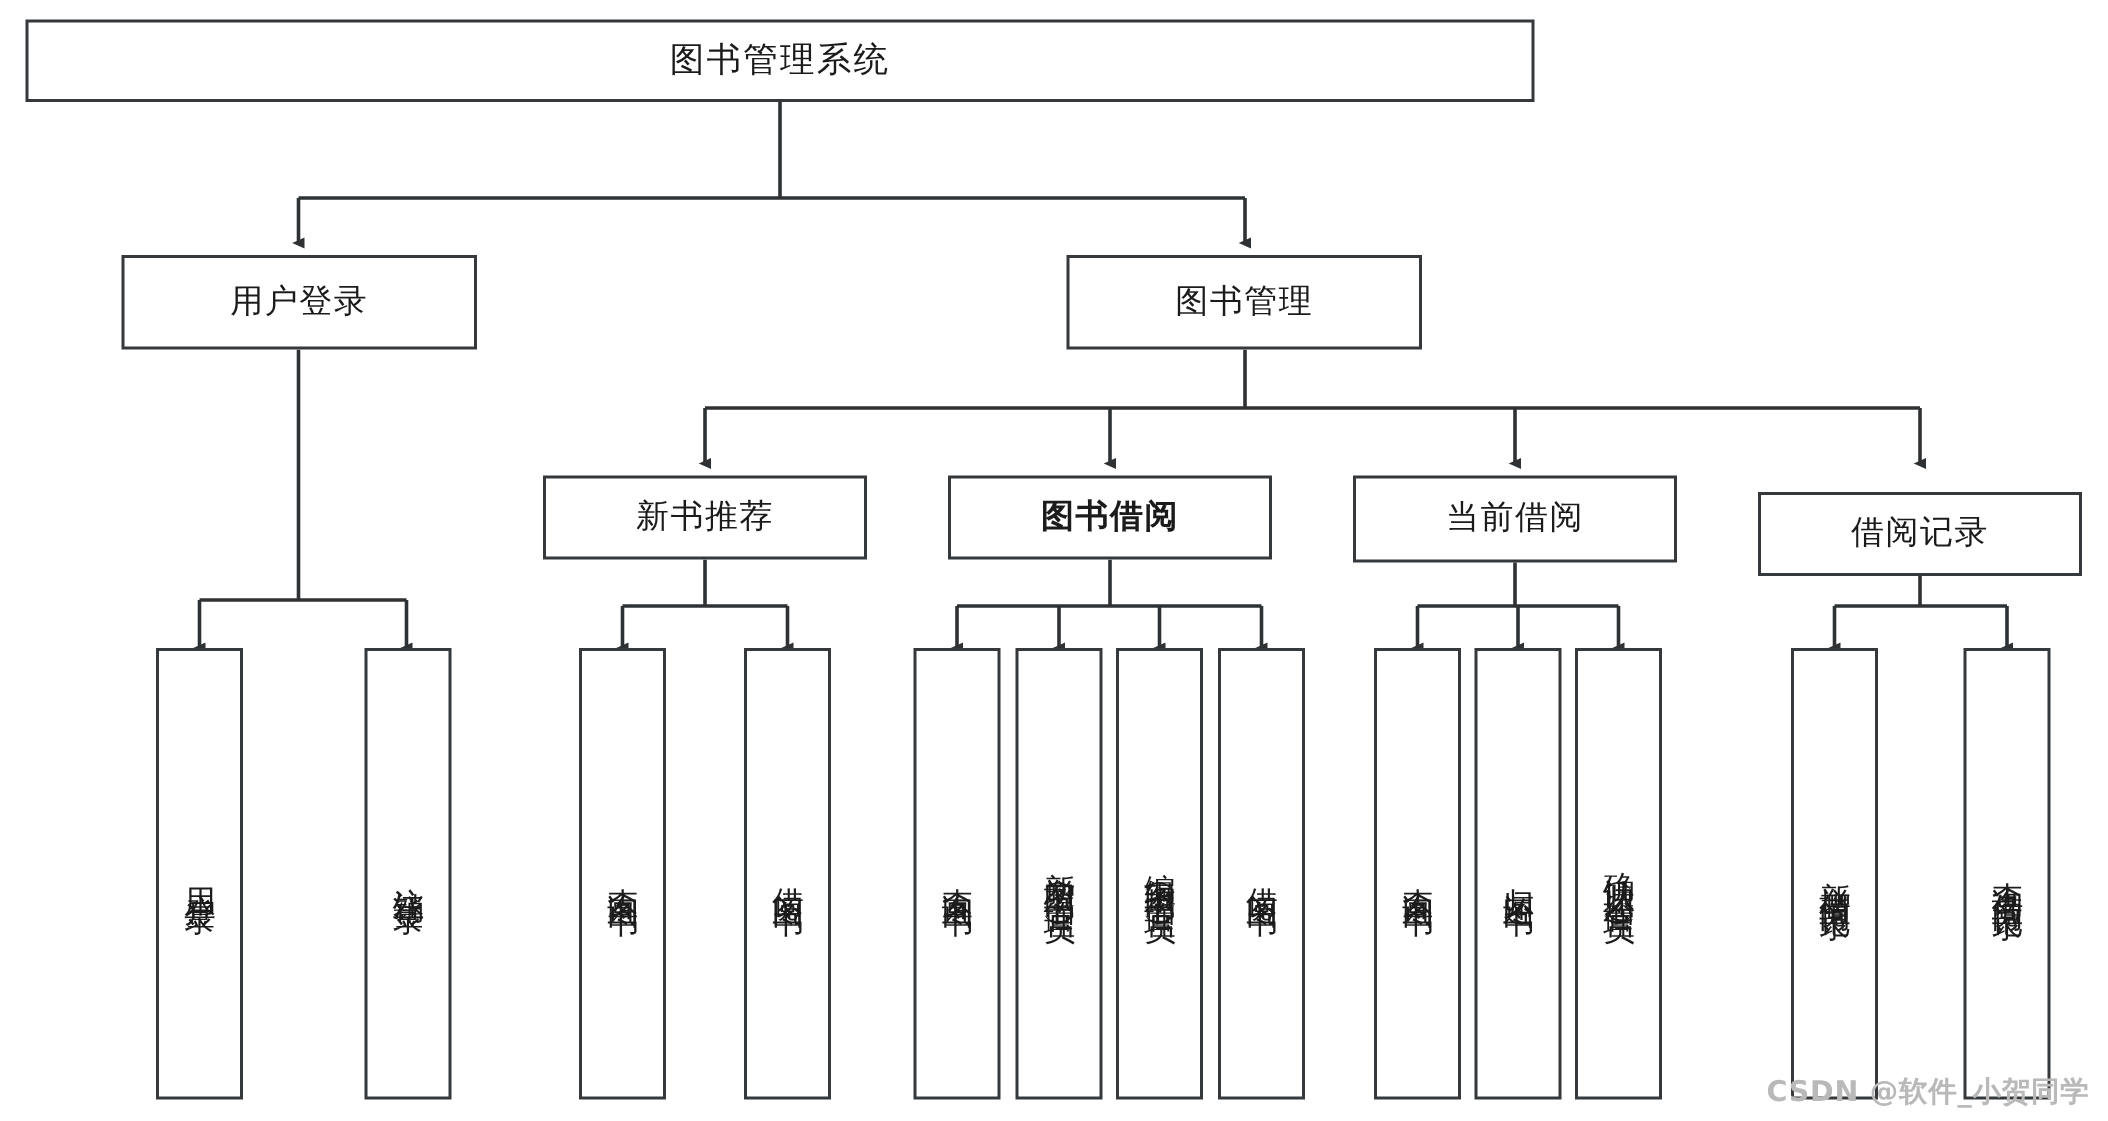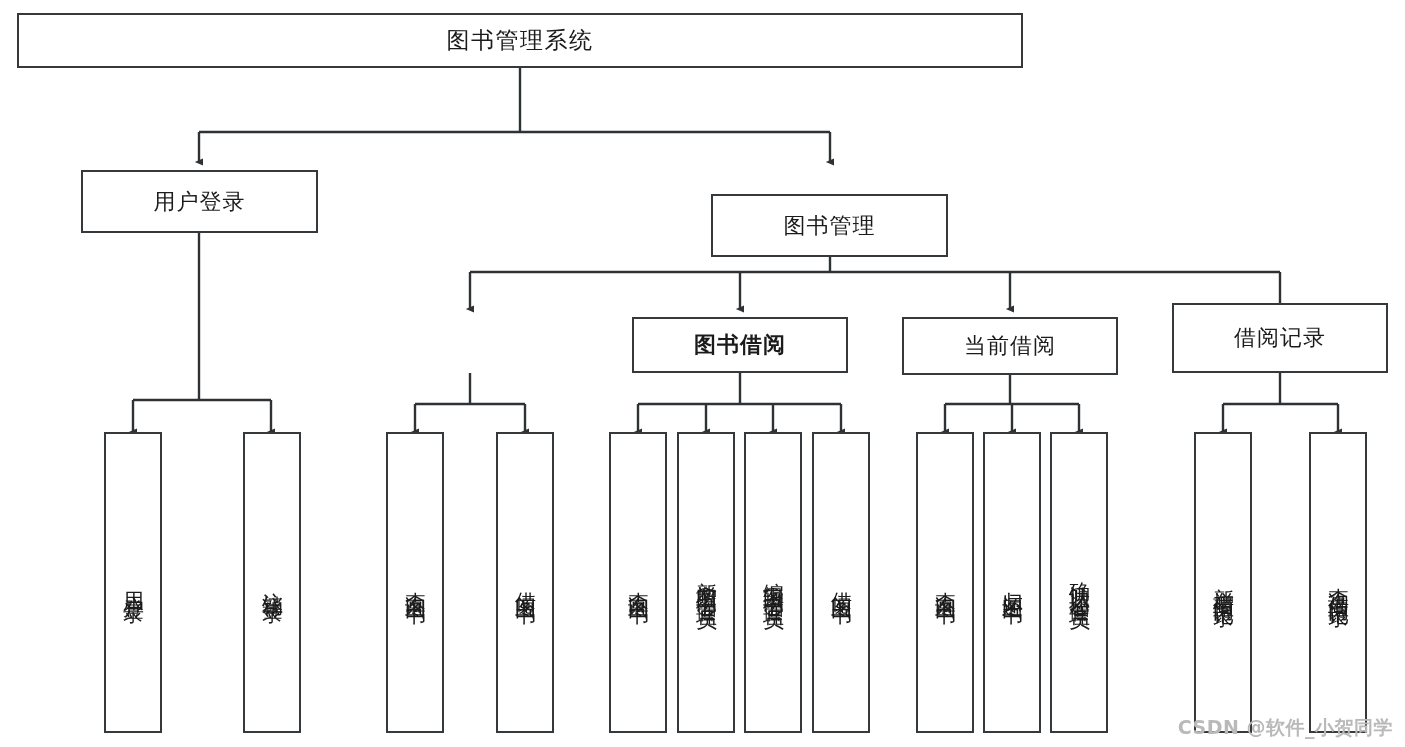--- a/index.html
+++ b/index.html
@@ -126,31 +126,34 @@
     </g>
   </svg>
 
   <div class="node root" style="left:17px;top:13px;width:1006px;height:55px;">
     <span class="txt">图书管理系统</span>
   </div>
 
   <div class="node h" style="left:81px;top:170px;width:237px;height:63px;">
     <span class="txt">用户登录</span>
   </div>
-  <div class="node h" style="left:711px;top:170px;width:237px;height:63px;margin-top:24px;">
+  <div class="node h" style="left:711px;top:170px;width:237px;height:63px;">
     <span class="txt">图书管理</span>
   </div>
 
+  <div class="node h" style="left:362px;top:317px;width:216px;height:56px;">
+    <span class="txt">新书推荐</span>
+  </div>
   <div class="node h" style="left:632px;top:317px;width:216px;height:56px;font-weight:bold;">
     <span class="txt">图书借阅</span>
   </div>
   <div class="node h" style="left:902px;top:317px;width:216px;height:58px;">
     <span class="txt">当前借阅</span>
   </div>
-  <div class="node h" style="left:1172px;top:303px;width:216px;height:70px;">
+  <div class="node h" style="left:1172px;top:328px;width:216px;height:56px;">
     <span class="txt">借阅记录</span>
   </div>
 
   <div class="node leaf" style="left:104px;top:432px;width:58px;height:301px;">
     <span class="txt">用户登录</span>
   </div>
   <div class="node leaf" style="left:243px;top:432px;width:58px;height:301px;">
     <span class="txt">注销登录</span>
   </div>
 

